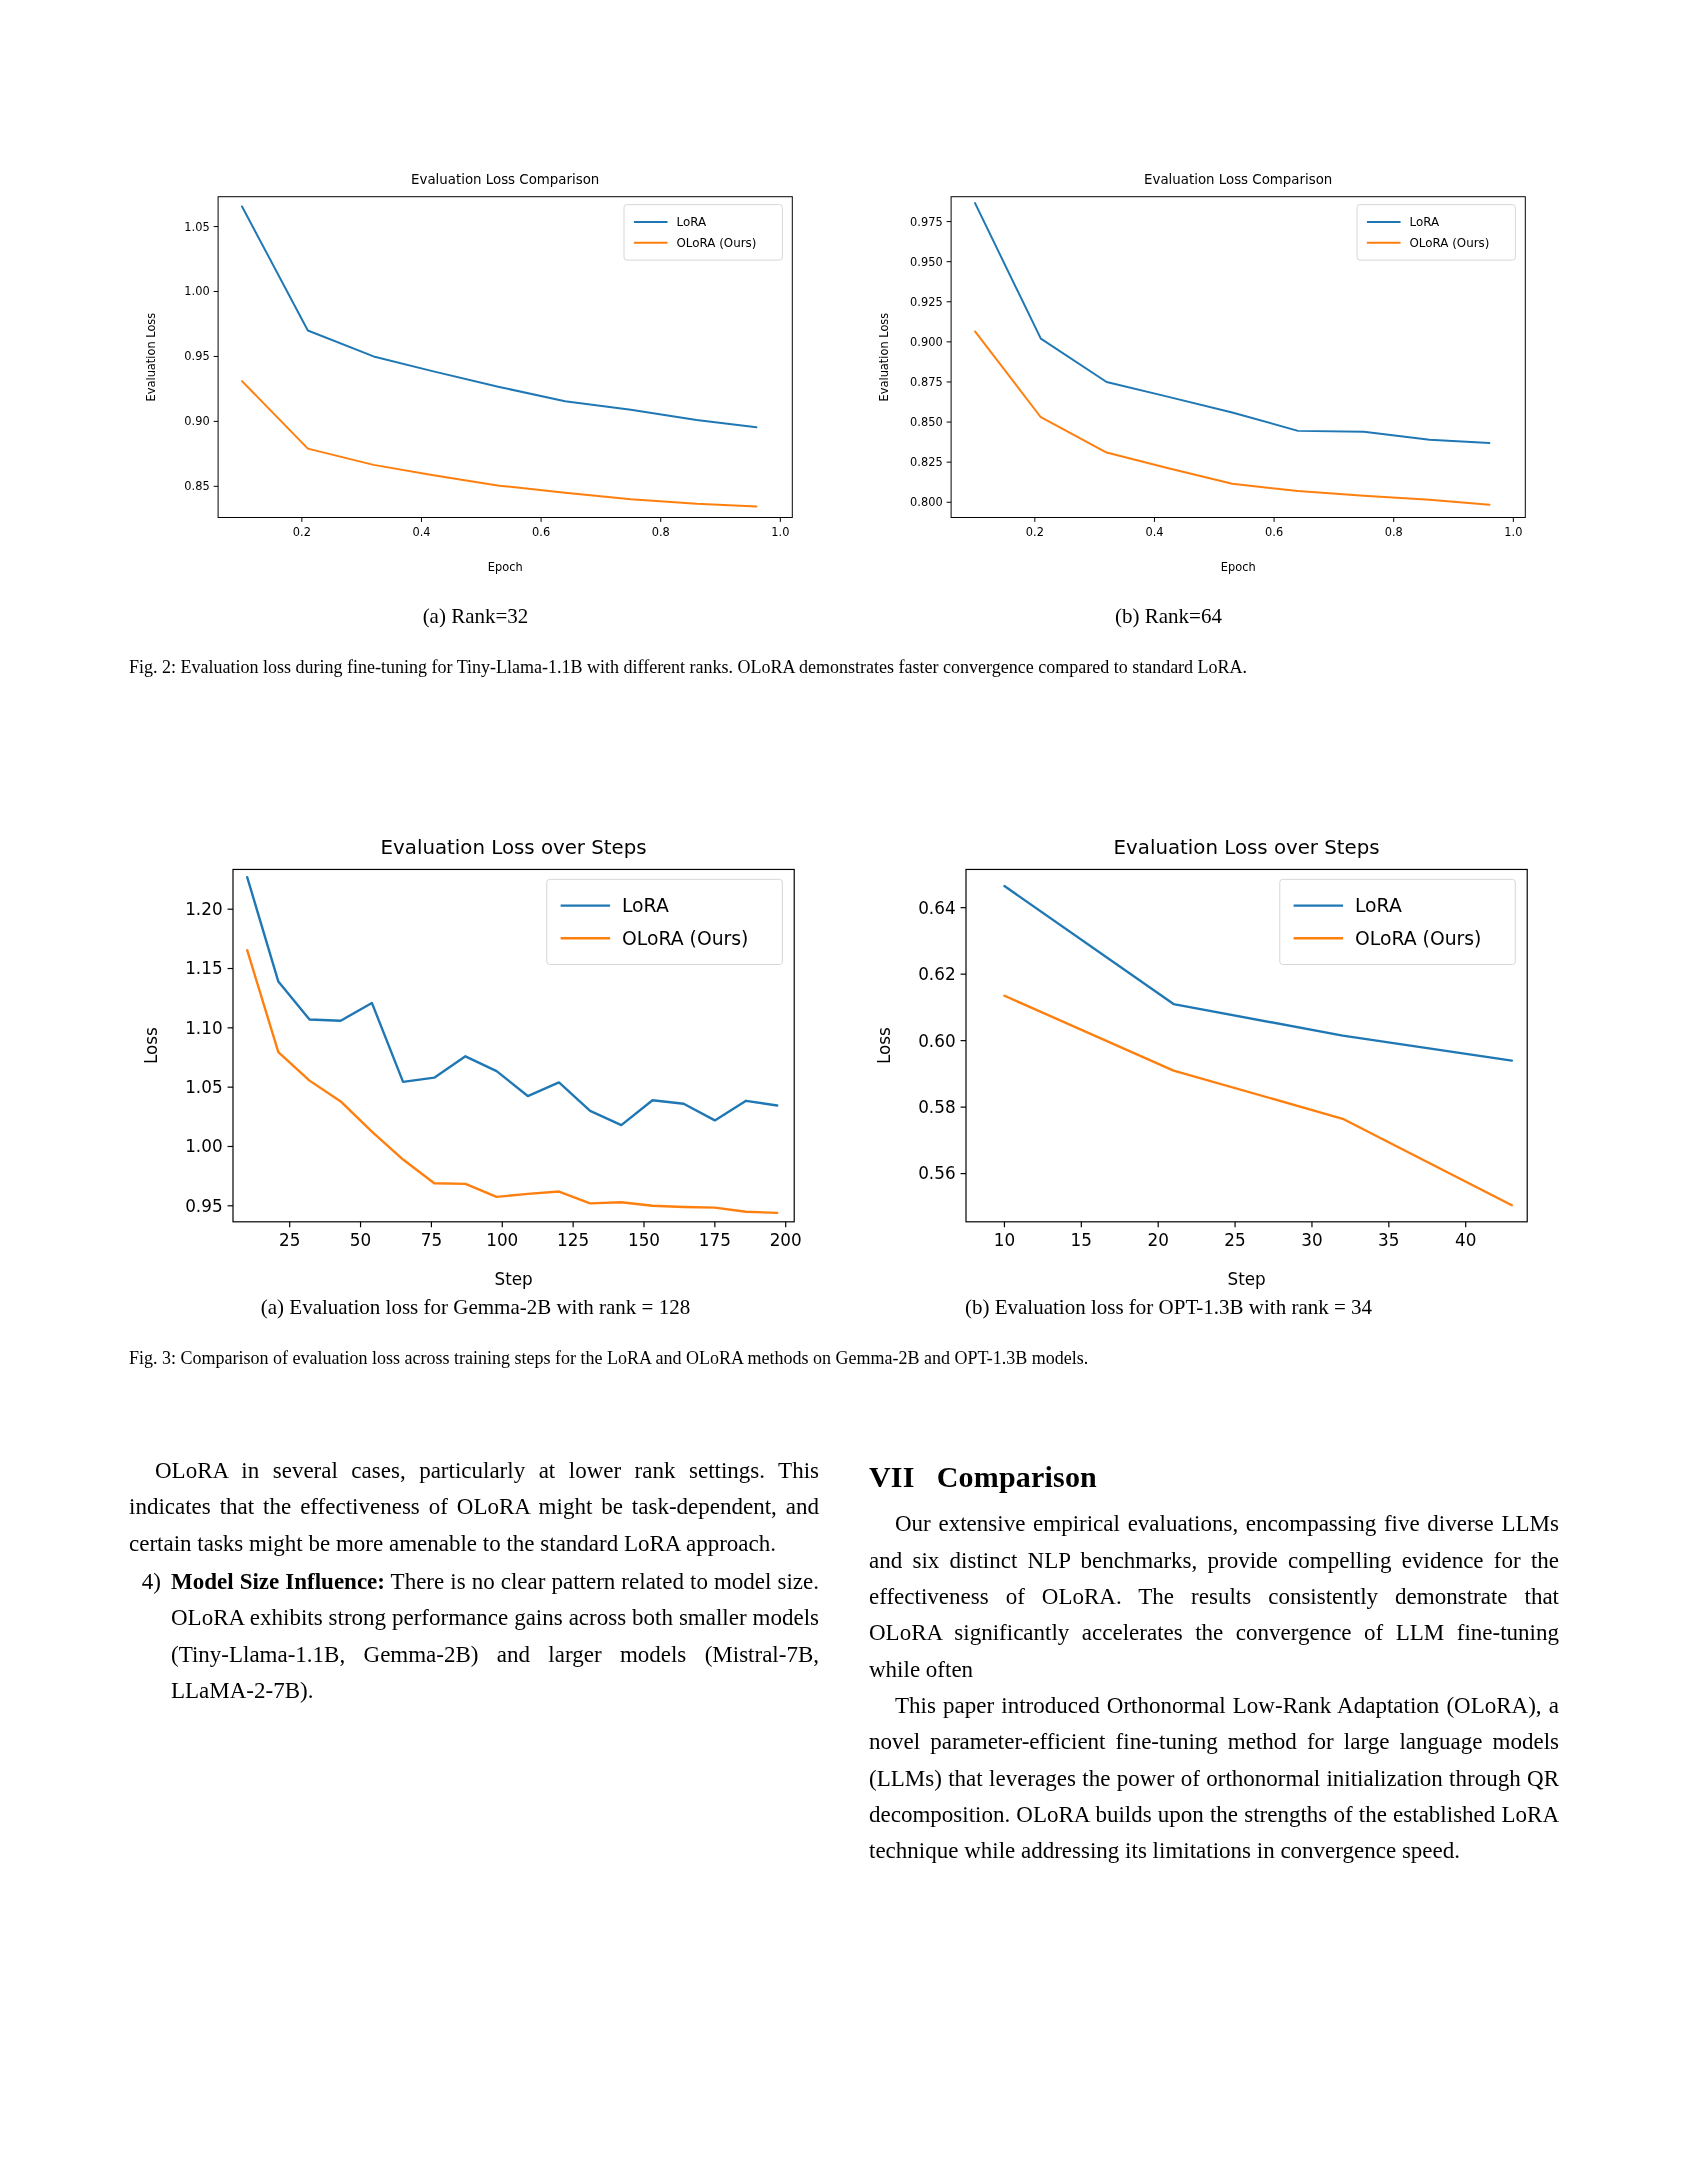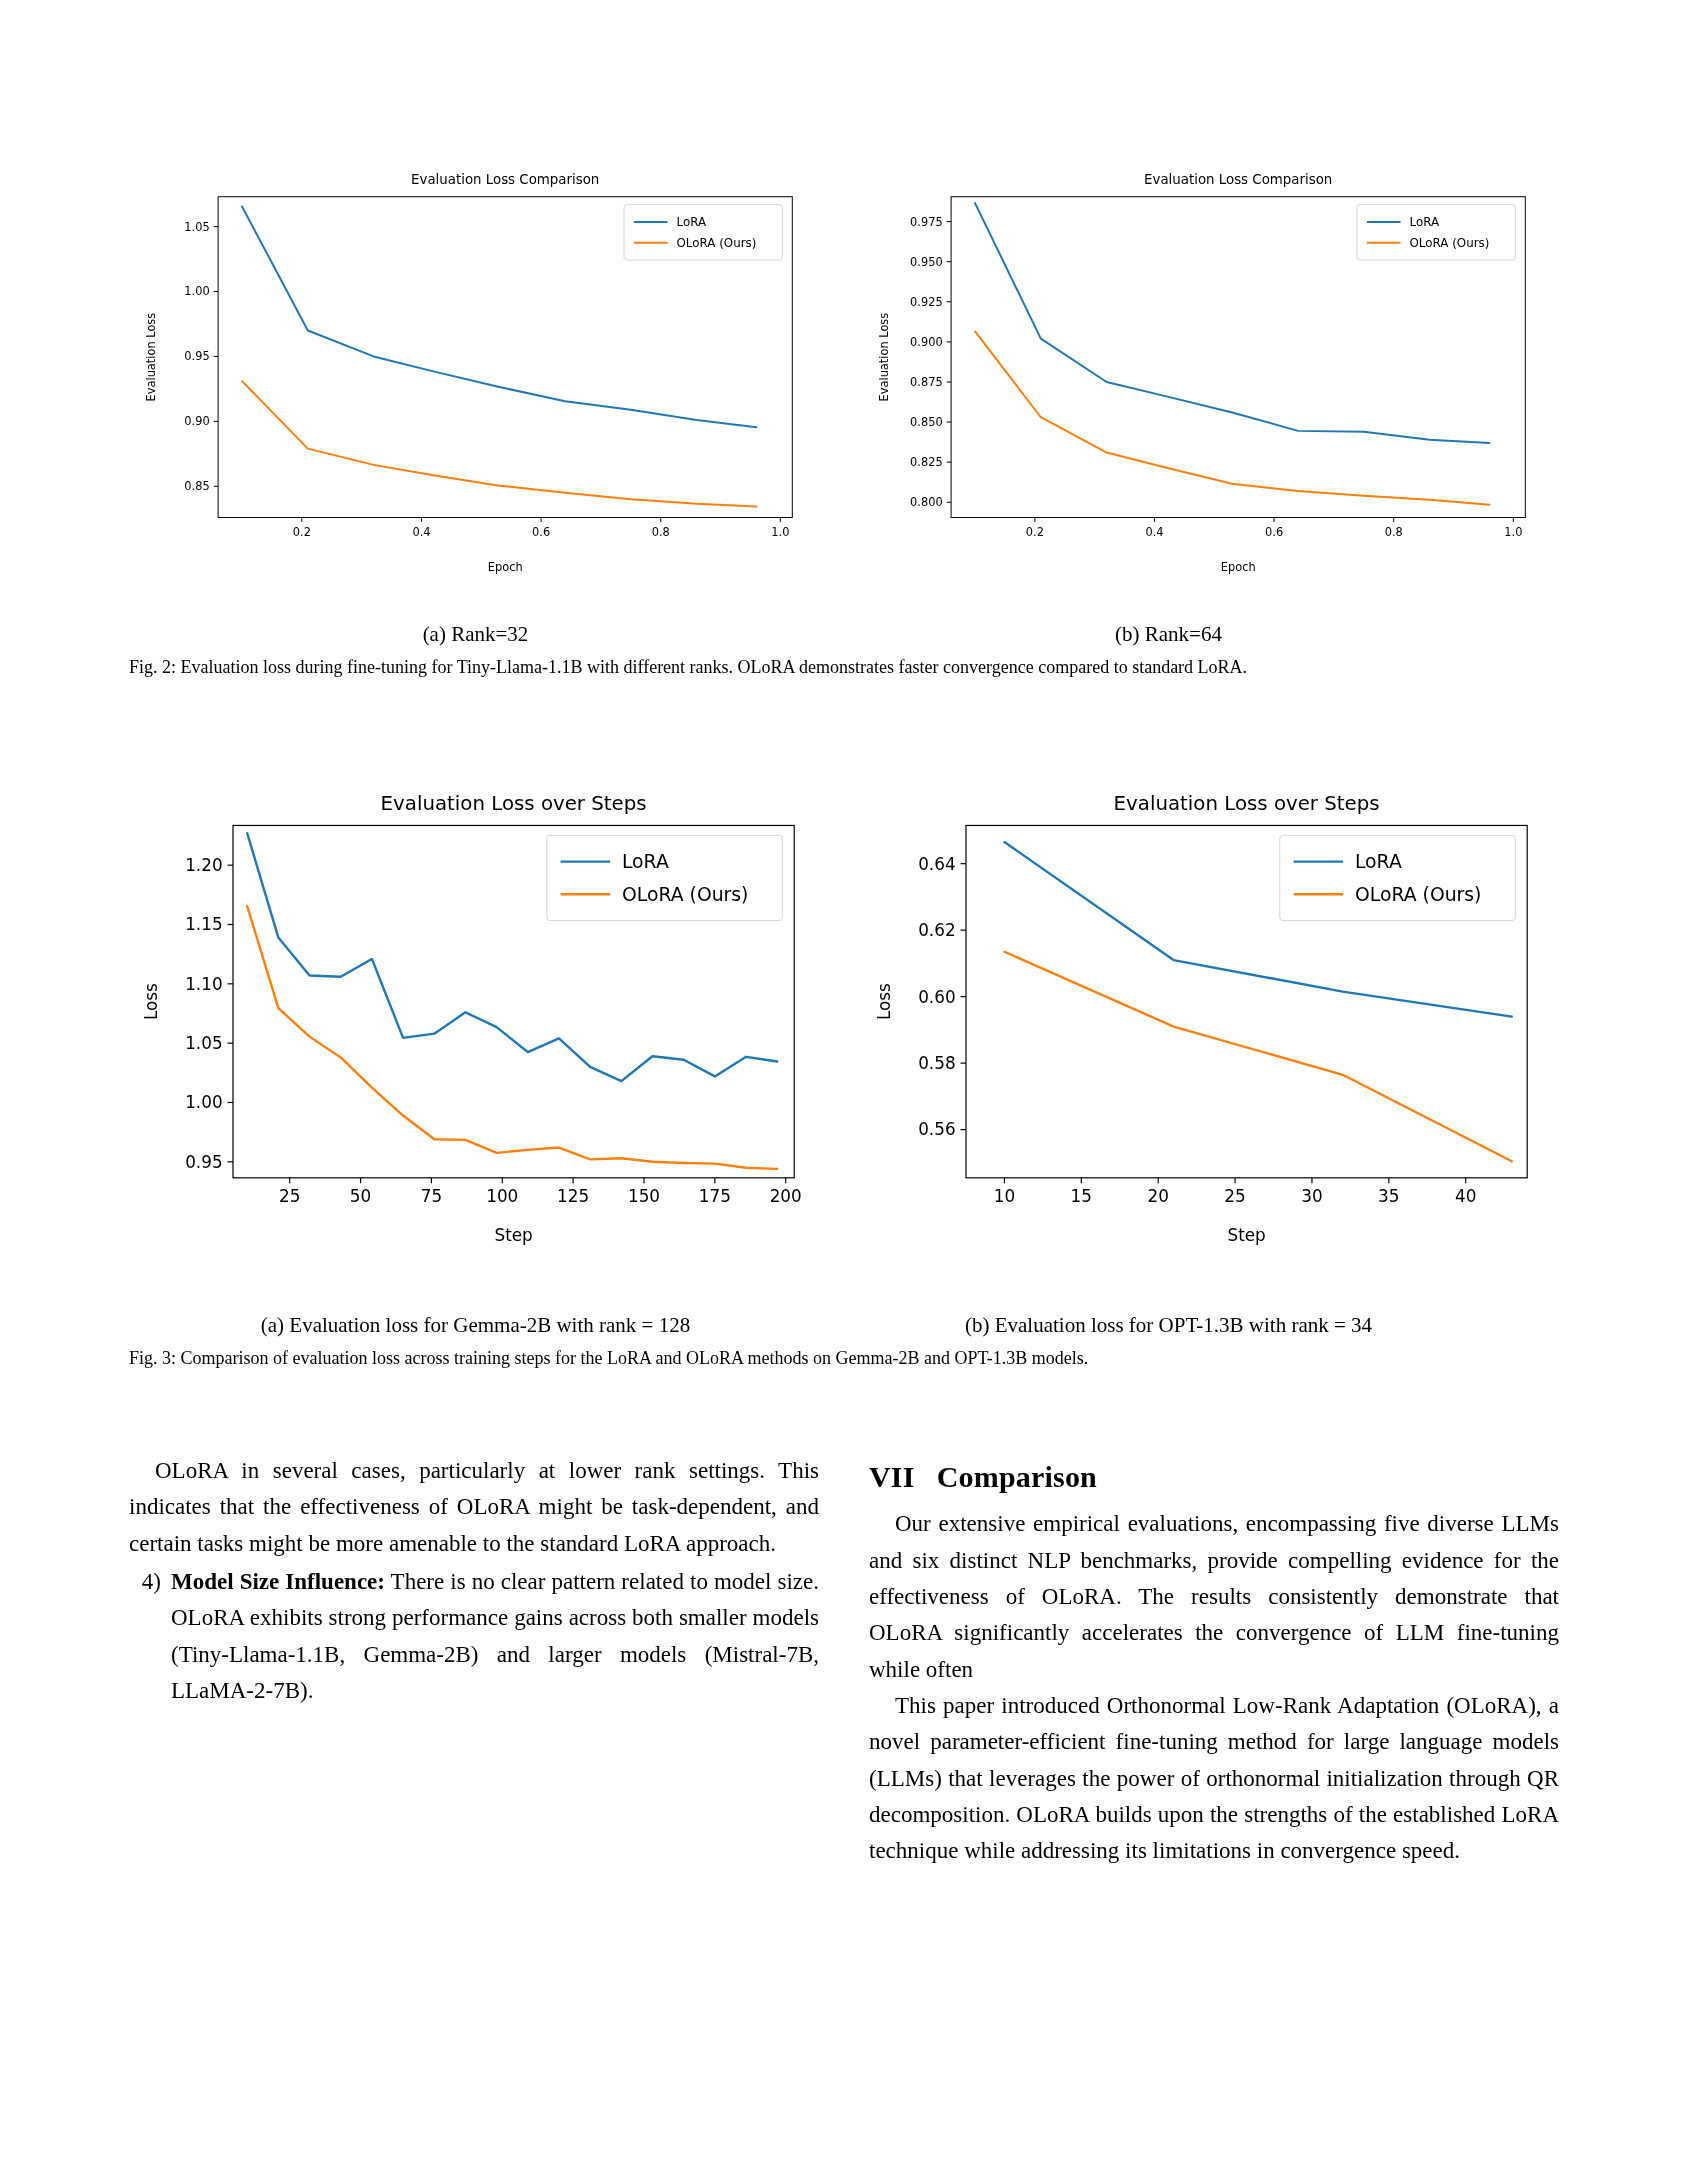--- a/index.html
+++ b/index.html
@@ -26,38 +26,37 @@
 
   
   .figure-row {
     position: absolute;
     left: 129px;
     width: 1426px;
     display: flex;
     justify-content: space-between;
   }
   #fig2-row { top: 149px; }
-  #fig3-row { top: 772px; align-items: flex-end; }
+  #fig3-row { top: 816px; align-items: flex-end; }
 
   .chart-cell {
     width: 693px;
     position: relative;
   }
 
   .chart-svg { display: block; }
 
   
   .subcaption-row {
     position: absolute;
     left: 129px;
     width: 1426px;
     display: flex;
     font-size: 21px;
     font-family: "Liberation Serif", serif;
-    margin-top: 18px;
   }
   #fig2-subcaps { top: 604px; }
   #fig3-subcaps { top: 1295px; }
   .subcap {
     width: 693px;
     text-align: center;
   }
 
   
   .figcaption {

